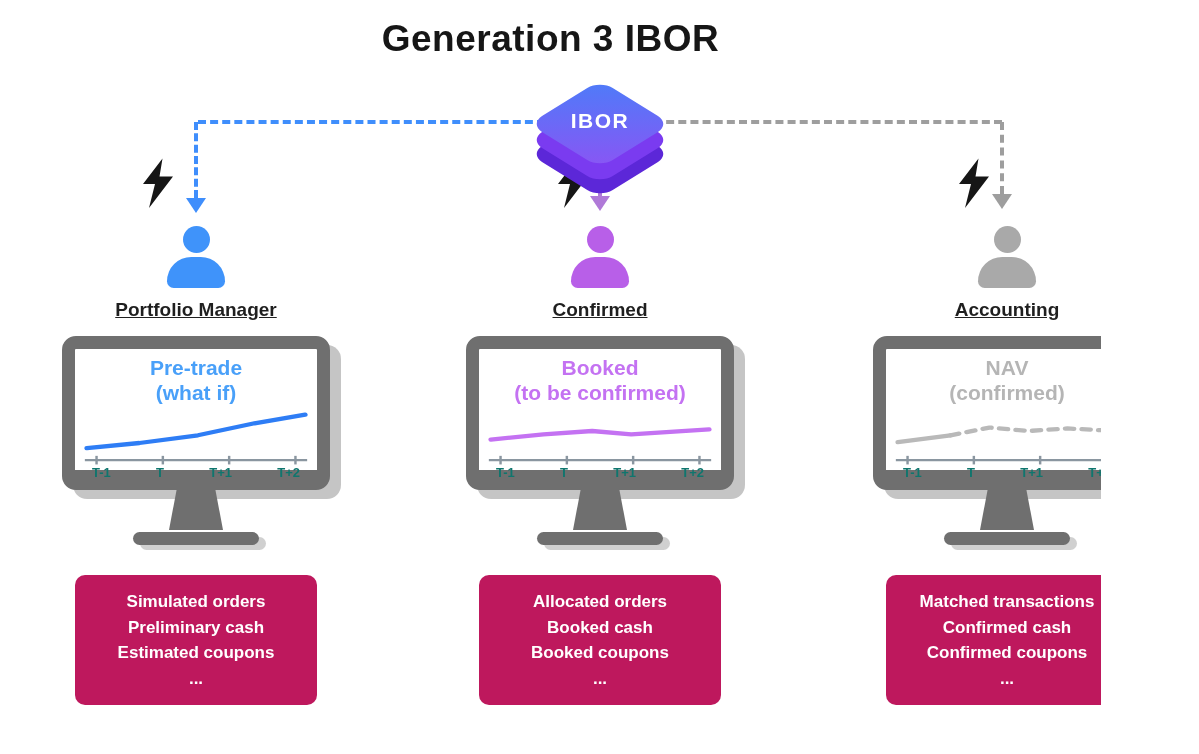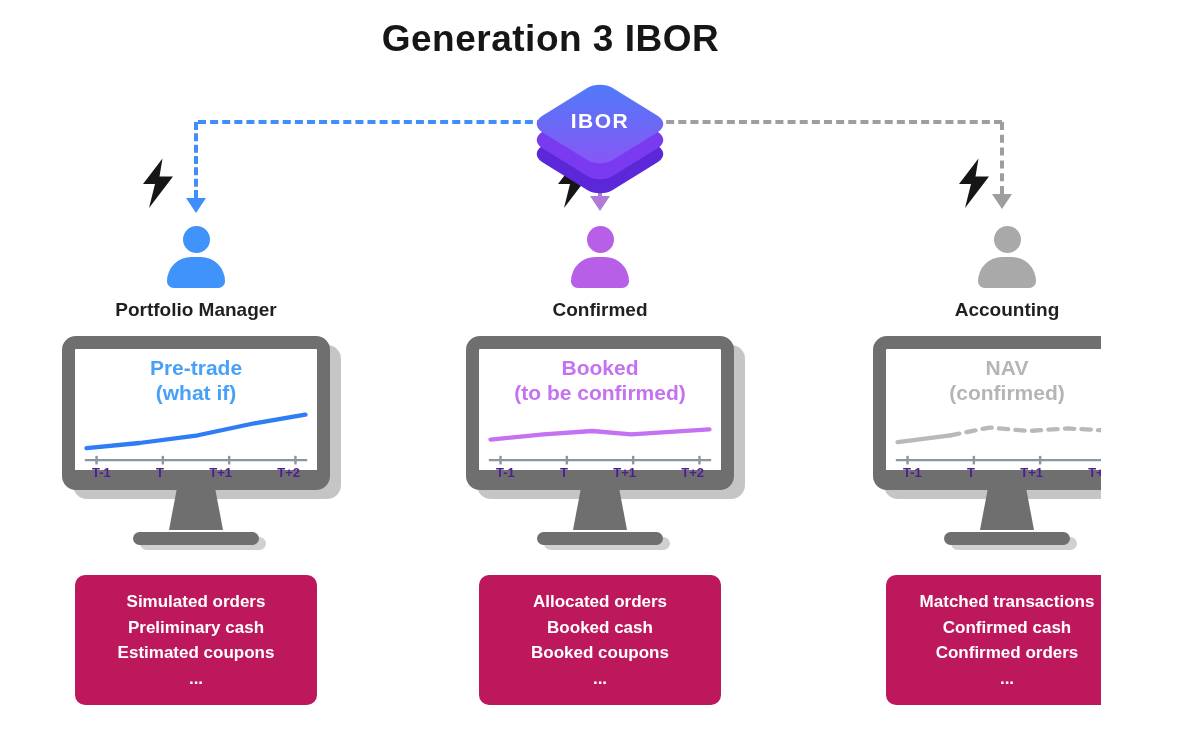--- a/index.html
+++ b/index.html
@@ -50,34 +50,34 @@
   
   .column{position:absolute;top:160px;width:280px;}
   .col0{left:56px;  --accent:var(--c0-accent,#3f93fa); --line:var(--c0-line,#2e7df5); --ctitle:var(--c0-title,#49a0f9);}
   .col1{left:460px; --accent:var(--c1-accent,#b85fe8); --line:var(--c1-line,#c472f2); --ctitle:var(--c1-title,#c472f2);}
   .col2{left:867px; --accent:var(--c2-accent,#a9a9a9); --line:var(--c2-line,#b9b9b9); --ctitle:var(--c2-title,#b5b5b5);}
 
   .person{width:70px;margin:66px auto 0;}
   .person .head{width:27px;height:27px;border-radius:50%;background:var(--accent);margin:0 auto;}
   .person .body{width:58px;height:31px;border-radius:29px 29px 8px 8px;background:var(--accent);margin:4px auto 0;}
 
-  .role-label{margin-top:11px;text-align:center;font-size:19px;font-weight:bold;color:#1f1f1f;}
+  .role-label{margin-top:11px;text-align:center;font-size:19px;font-weight:bold;color:#1f1f1f;text-decoration:underline;}
 
   
   .monitor{width:268px;box-sizing:border-box;margin:15px auto 0;background:#fff;
            border:13px solid #6f6f6f;border-bottom-width:20px;border-radius:14px;
            box-shadow:11px 9px 0 rgba(150,150,150,.55);}
   .screen{padding:7px 4px 0;height:121px;box-sizing:border-box;}
   .chart-title{text-align:center;font-weight:bold;font-size:21px;line-height:1.18;color:var(--ctitle);}
   svg.chart{display:block;width:100%;height:60px;margin-top:1px;}
   .chart polyline{fill:none;stroke:var(--line);stroke-width:5;stroke-linecap:round;stroke-linejoin:round;}
   .chart polyline.dash{stroke-dasharray:9 8;}
   .chart .axis line{stroke:#8a96a0;stroke-width:2.5;}
   .ticks{display:flex;justify-content:space-between;padding:0 13px;margin-top:-2px;
-         color:#4c1d95;font-weight:bold;font-size:13px;}
+         color:#0f766e;font-weight:bold;font-size:13px;}
 
   .stand-neck{width:54px;height:40px;margin:0 auto;background:#6f6f6f;
               clip-path:polygon(14% 0,86% 0,100% 100%,0 100%);}
   .stand-base{width:126px;height:13px;margin:2px auto 0;background:#6f6f6f;border-radius:8px;
               box-shadow:7px 5px 0 rgba(150,150,150,.45);}
 
   
   .note-box{width:242px;box-sizing:border-box;margin:30px auto 0;background:#be185d;border-radius:10px;
             color:#fff;font-weight:bold;font-size:17px;text-align:center;
             padding:14px 8px;line-height:1.5;}
@@ -250,18 +250,18 @@
           <span>T+2</span>
         </div>
       </div>
     </div>
     <div class="stand-neck"></div>
     <div class="stand-base"></div>
 
     <div class="note-box">
       <div>Matched transactions</div>
       <div>Confirmed cash</div>
-      <div>Confirmed orders</div>
+      <div>Confirmed coupons</div>
       <div>...</div>
     </div>
   </div>
 
 </div>
 
 </body></html>

